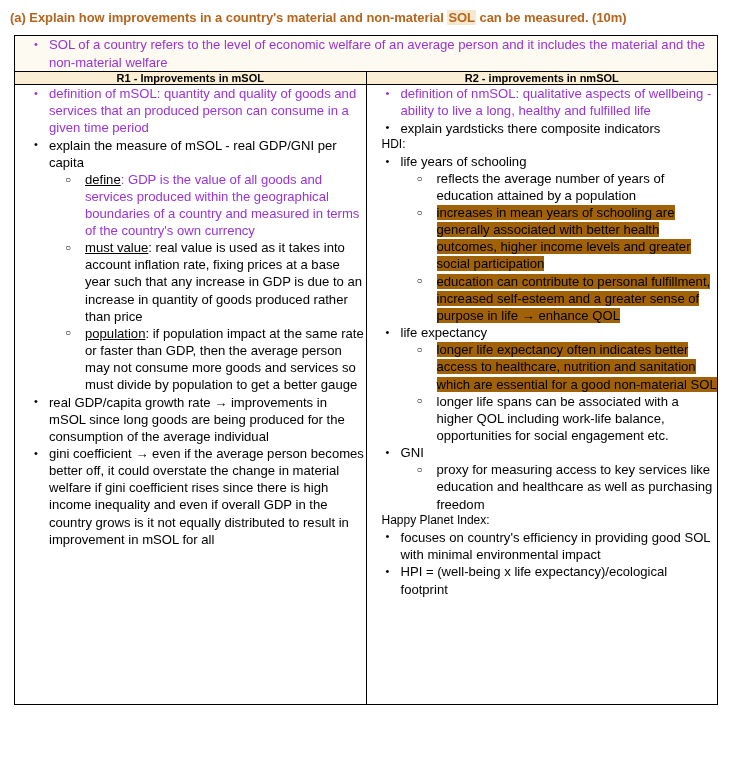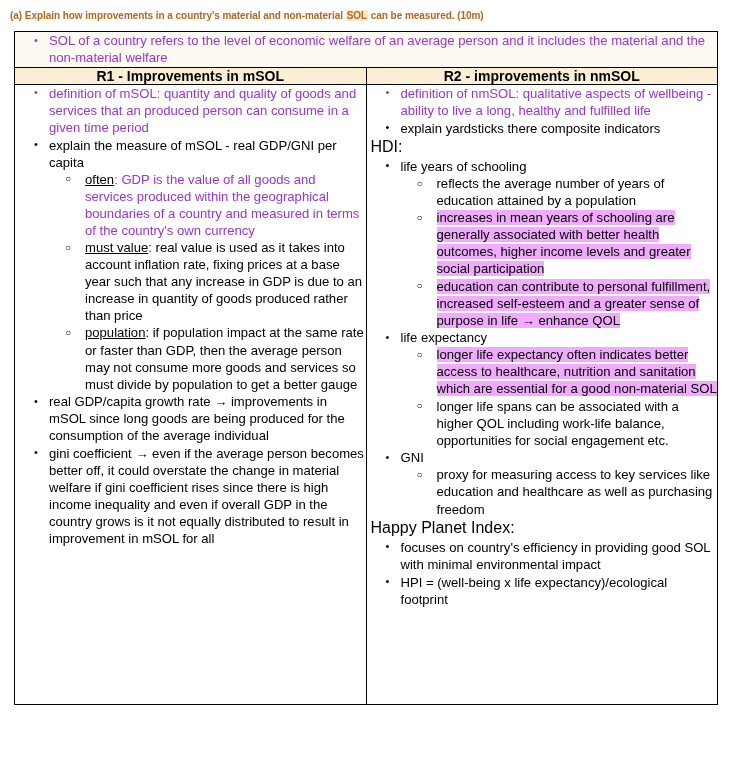--- a/index.html
+++ b/index.html
@@ -12,21 +12,21 @@
     width: 732px;
     height: 766px;
     font-family: "Liberation Sans", sans-serif;
     color: #000000;
     overflow: hidden;
   }
 
   
   .question-head {
     padding: 9px 14px 4px 32px;
-    font-size: 10px;
+    font-size: 13px;
     font-weight: bold;
     line-height: 1.42;
     color: #b5651d;
     text-indent: -22px;
     letter-spacing: -0.05px;
   }
   .question-head .hl-tan {
     background: #f7e9cf;
     padding: 0 1px;
   }
@@ -44,21 +44,21 @@
     vertical-align: top;
     padding: 0;
   }
   .intro-cell {
     background: #fdfaf1;
     padding: 7px 10px 9px 10px;
   }
   .col-head {
     background: #faeed4;
     text-align: center;
-    font-size: 14px;
+    font-size: 11px;
     font-weight: bold;
     padding: 6px 4px 7px 4px;
     color: #000;
   }
   .body-cell {
     background: #ffffff;
     padding: 7px 8px 10px 8px;
     height: 620px;
   }
 
@@ -96,30 +96,30 @@
     position: absolute;
     left: 16px;
     top: 0.5px;
     font-size: 10px;
     line-height: 1.5;
   }
   li .txt { display: inline; }
 
   .purple { color: #9a34d6; }
   .hl-pink {
-    background: #f0abfc;
+    background: #a16207;
     box-decoration-break: clone;
     -webkit-box-decoration-break: clone;
   }
   .ul-term { text-decoration: underline; color: #000; }
 
   .plain-line {
-    font-size: 16px;
+    font-size: 12px;
     line-height: 1.305;
-    padding-left: 4px;
+    padding-left: 15px;
     margin: 0;
   }
 </style>
 </head>
 <body>
 
 <div class="question-head">
   <span>(a)</span>
   <span>Explain how improvements in a country's material and non-material </span><span class="hl-tan">SOL</span><span> can be measured. (10m)</span>
 </div>
@@ -147,21 +147,21 @@
         <li>
           <span class="bullet purple">•</span>
           <span class="txt purple">definition of mSOL: quantity and quality of goods and services that an produced person can consume in a given time period</span>
         </li>
 
         <li>
           <span class="bullet">•</span>
           <span class="txt">explain the measure of mSOL - real GDP/GNI per capita</span>
           <ul class="lvl2">
             <li>
-              <span class="bullet">○</span><span class="ul-term">often</span><span class="txt purple">: GDP is the value of all goods and services produced within the geographical boundaries of a country and measured in terms of the country's own currency</span>
+              <span class="bullet">○</span><span class="ul-term">define</span><span class="txt purple">: GDP is the value of all goods and services produced within the geographical boundaries of a country and measured in terms of the country's own currency</span>
             </li>
             <li>
               <span class="bullet">○</span><span class="ul-term">must value</span><span class="txt">: real value is used as it takes into account inflation rate, fixing prices at a base year such that any increase in GDP is due to an increase in quantity of goods produced rather than price</span>
             </li>
             <li>
               <span class="bullet">○</span><span class="ul-term">population</span><span class="txt">: if population impact at the same rate or faster than GDP, then the average person may not consume more goods and services so must divide by population to get a better gauge</span>
             </li>
           </ul>
         </li>
 

